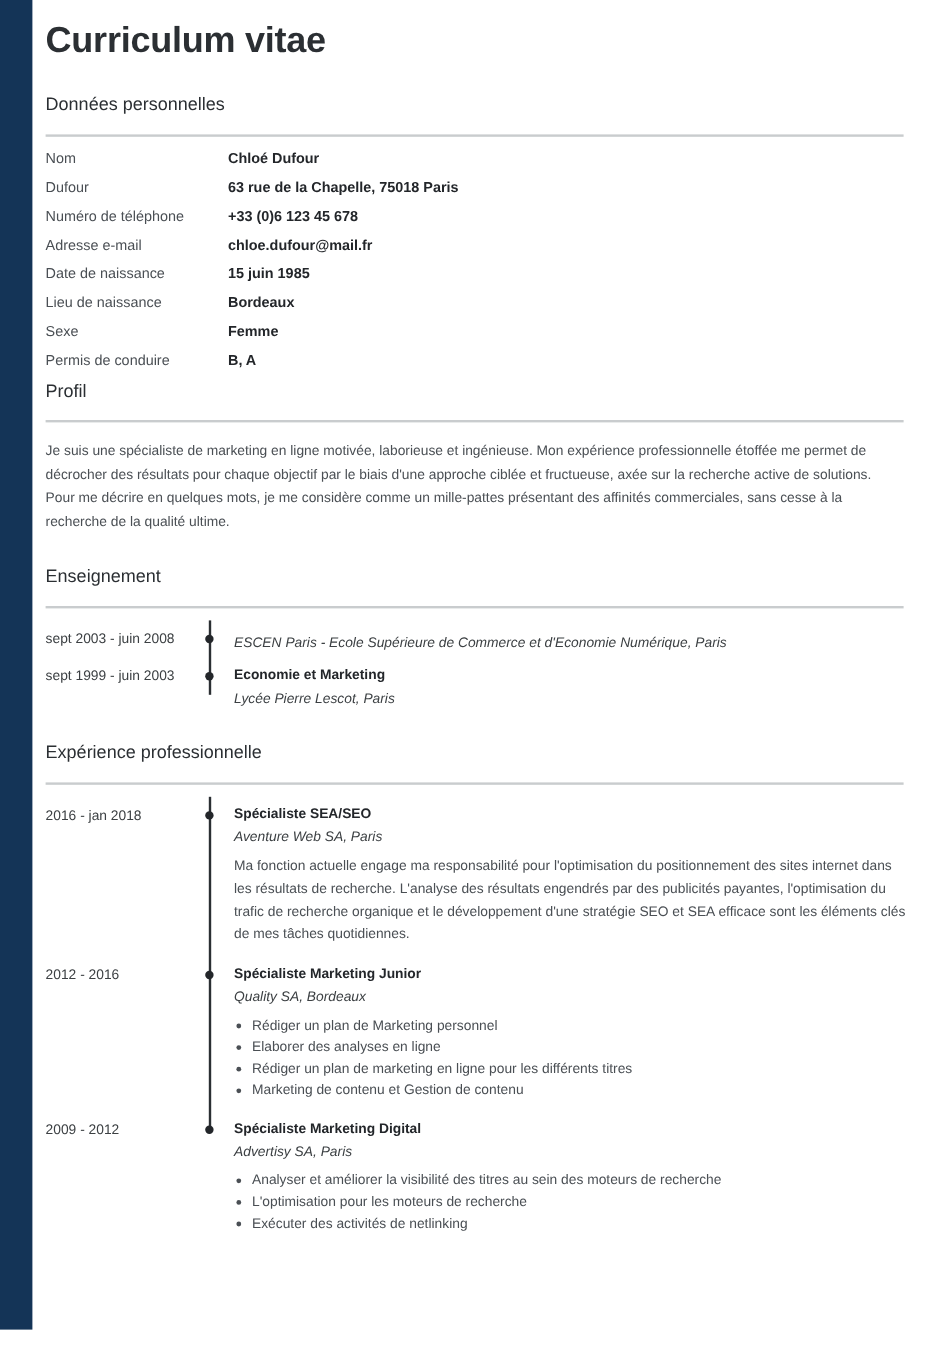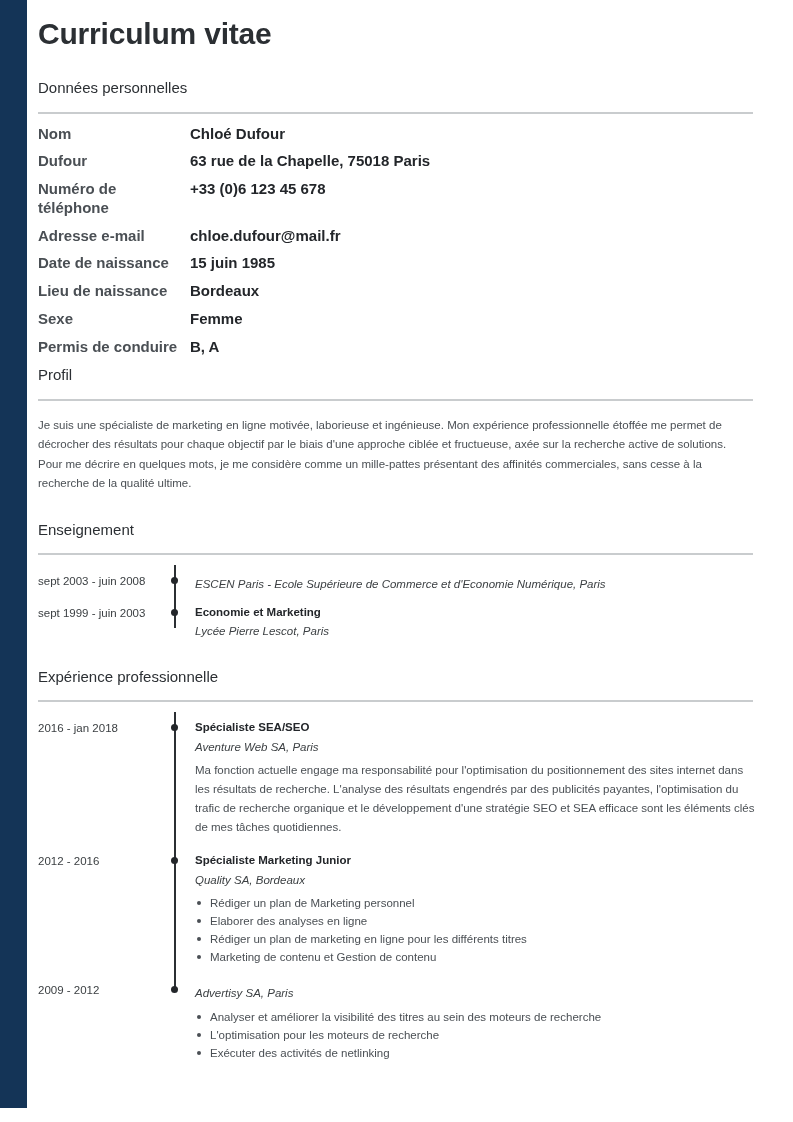--- a/index.html
+++ b/index.html
@@ -63,23 +63,22 @@
     margin-top: 14px;
   }
   .personal-table {
     margin-top: 11px;
     border-collapse: collapse;
     width: 100%;
   }
   .personal-table td {
     padding: 0 0 9px 0;
     vertical-align: top;
-    font-size: 15px;
+    font-size: 12px;
     line-height: 1.25;
-    font-weight: bold;
   }
   .p-label {
     width: 152px;
     color: #4a4f54;
     font-weight: normal;
   }
   .p-value {
     color: #23262a;
     font-weight: bold;
   }
@@ -282,20 +281,21 @@
                 <li>Elaborer des analyses en ligne</li>
                 <li>Rédiger un plan de marketing en ligne pour les différents titres</li>
                 <li>Marketing de contenu et Gestion de contenu</li>
               </ul>
             </div>
           </div>
           <div class="tl-item exp-item">
             <div class="tl-date">2009 - 2012</div>
             <span class="tl-dot"></span>
             <div class="tl-body">
+              <div class="tl-role">Spécialiste Marketing Digital</div>
               <div class="tl-org">Advertisy SA, Paris</div>
               <ul class="tl-bullets">
                 <li>Analyser et améliorer la visibilité des titres au sein des moteurs de recherche</li>
                 <li>L'optimisation pour les moteurs de recherche</li>
                 <li>Exécuter des activités de netlinking</li>
               </ul>
             </div>
           </div>
         </div>
     </div>

